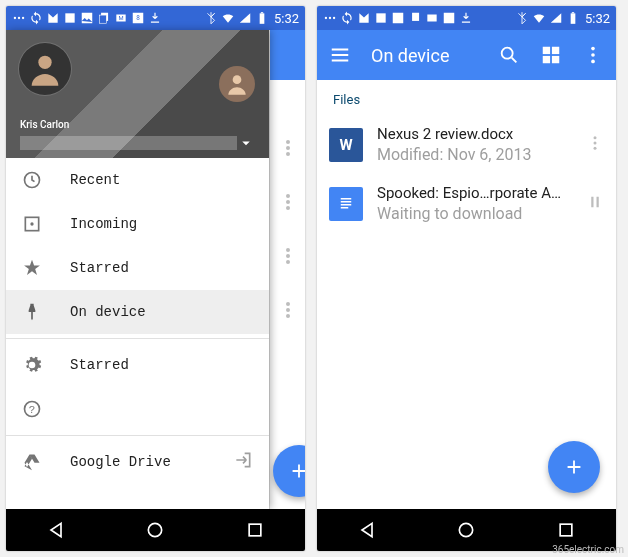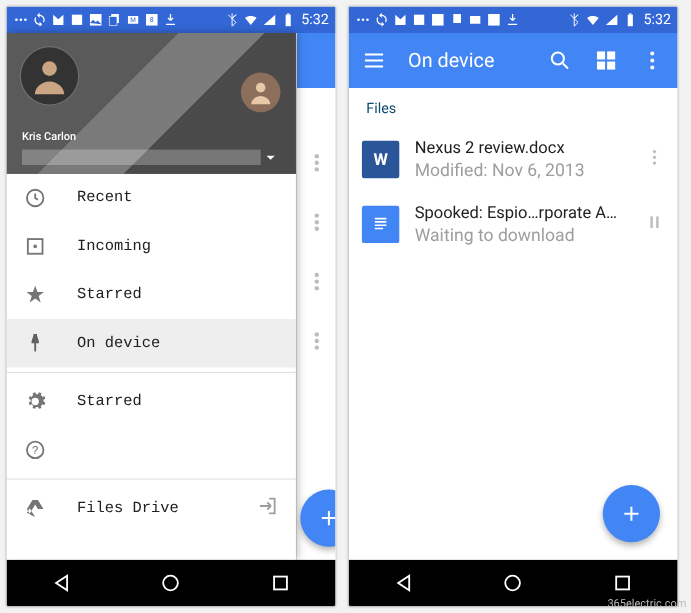--- a/index.html
+++ b/index.html
@@ -337,21 +337,21 @@
         <svg viewBox="0 0 24 24">
             <circle cx="12" cy="12" r="9" fill="none" stroke="#757575" stroke-width="2"></circle>
             <text x="12" y="17" font-size="13" text-anchor="middle" fill="#757575">?</text>
           </svg>
       </div>
       <div class="drawer-divider"></div>
       <div class="drawer-item">
         <svg viewBox="0 0 24 24">
             <path d="M9 3h6l6 10h-6zM3 17l3-5 6 10zM9 3L3 13l3 5 6-10z"></path>
           </svg>
-        <span>Files Drive</span>
+        <span>Google Drive</span>
         <span class="trail"><svg viewBox="0 0 24 24">
               <path d="M14 4h6v16h-6M4 12h12m0 0l-4-4m4 4l-4 4" fill="none" stroke="#9e9e9e" stroke-width="2"></path>
             </svg></span>
       </div>
     </div>
   </div>
 
   <div class="left-fab-clip">
     <div class="fab">
       <svg viewBox="0 0 24 24">

